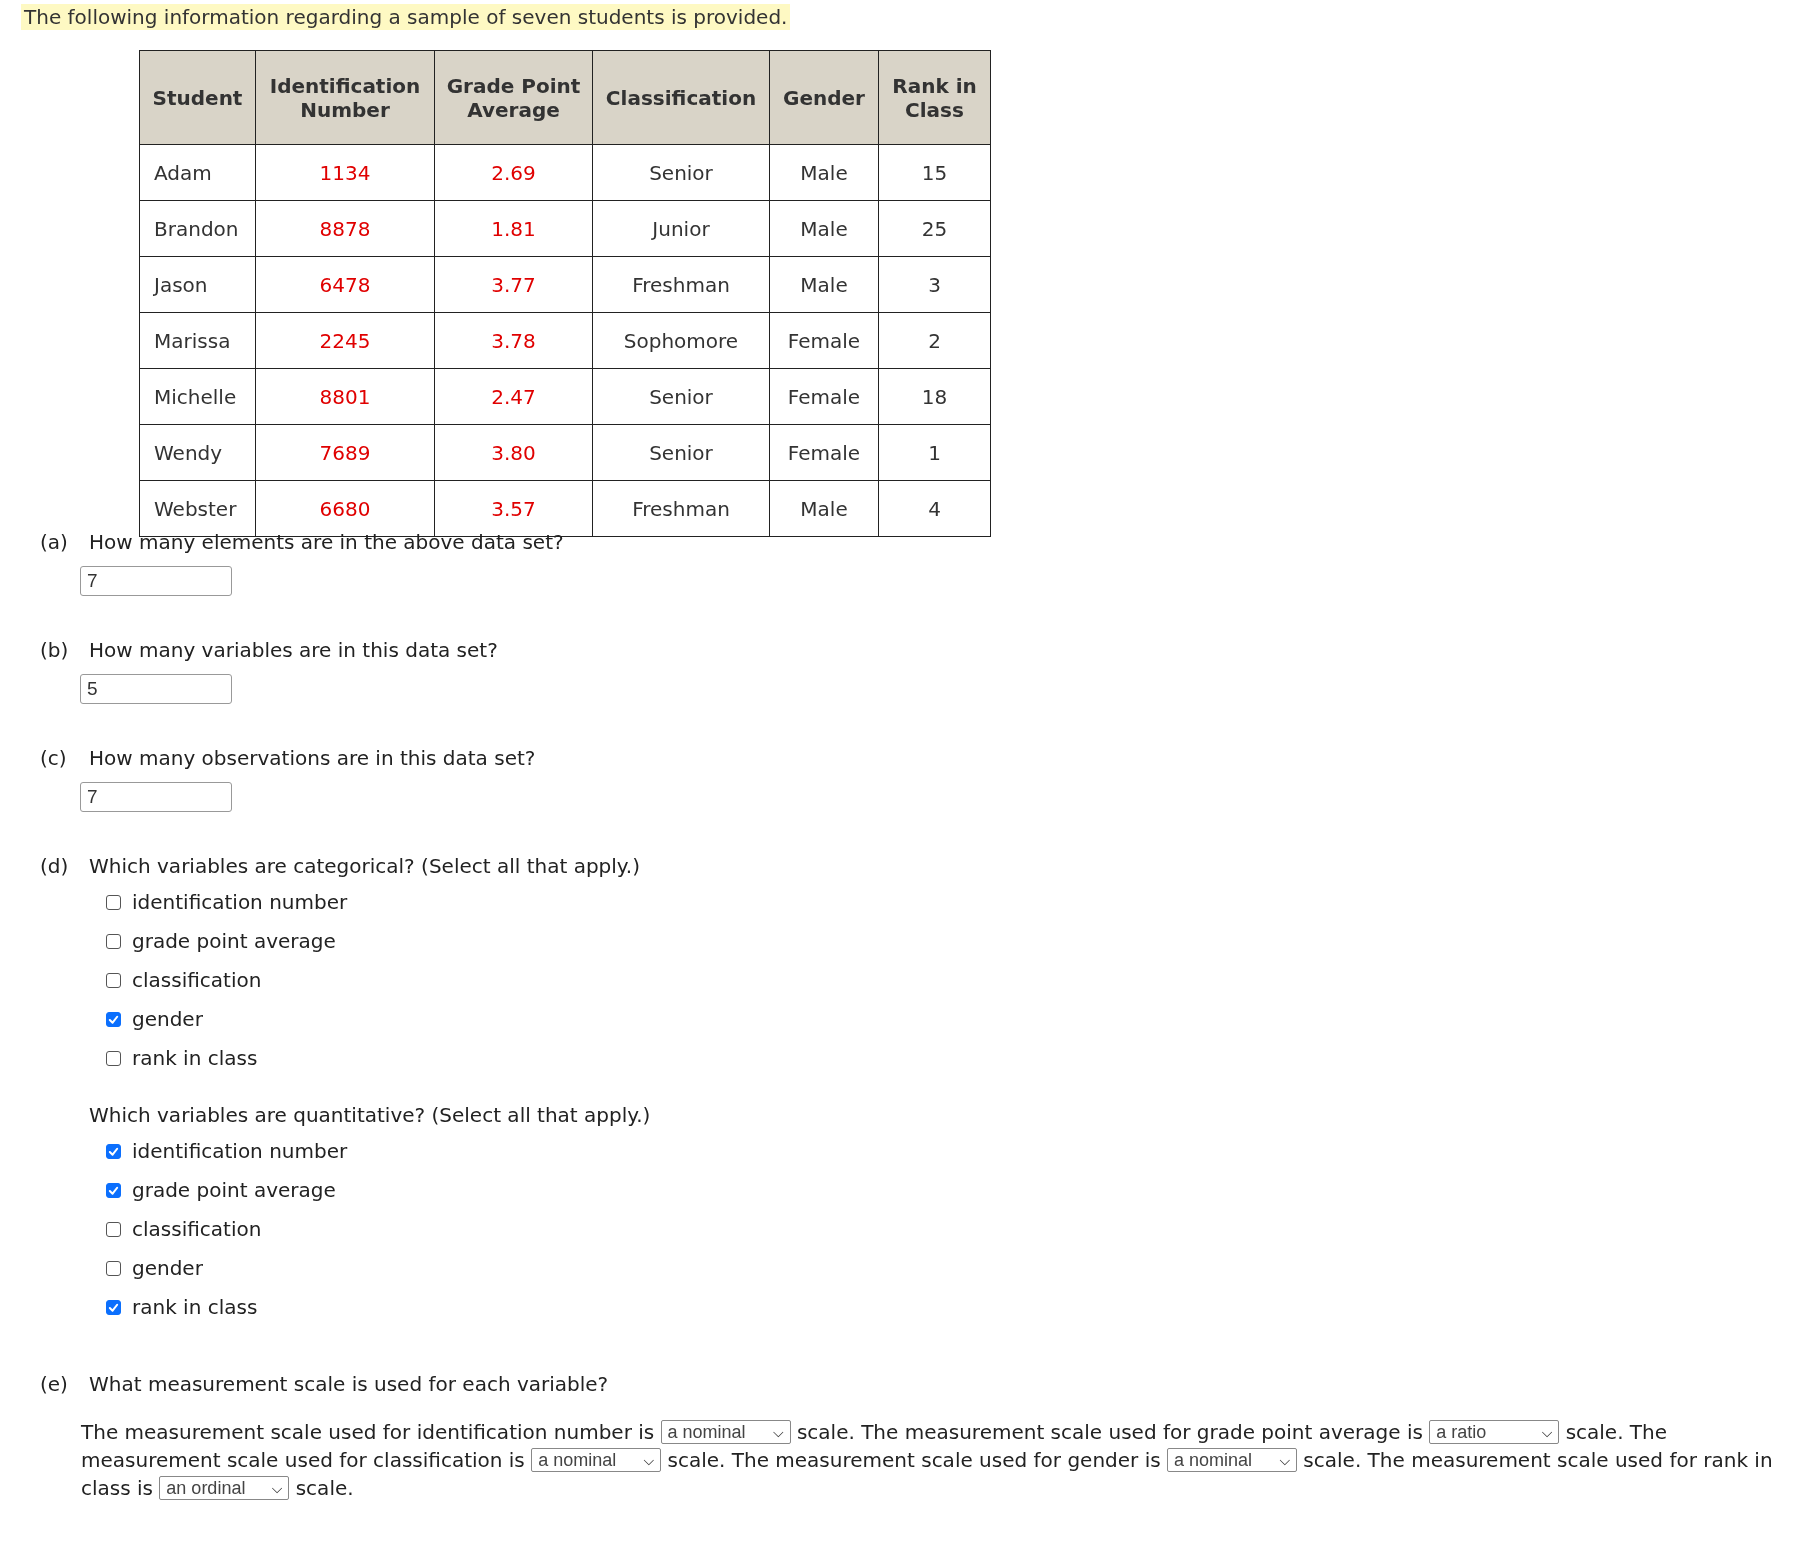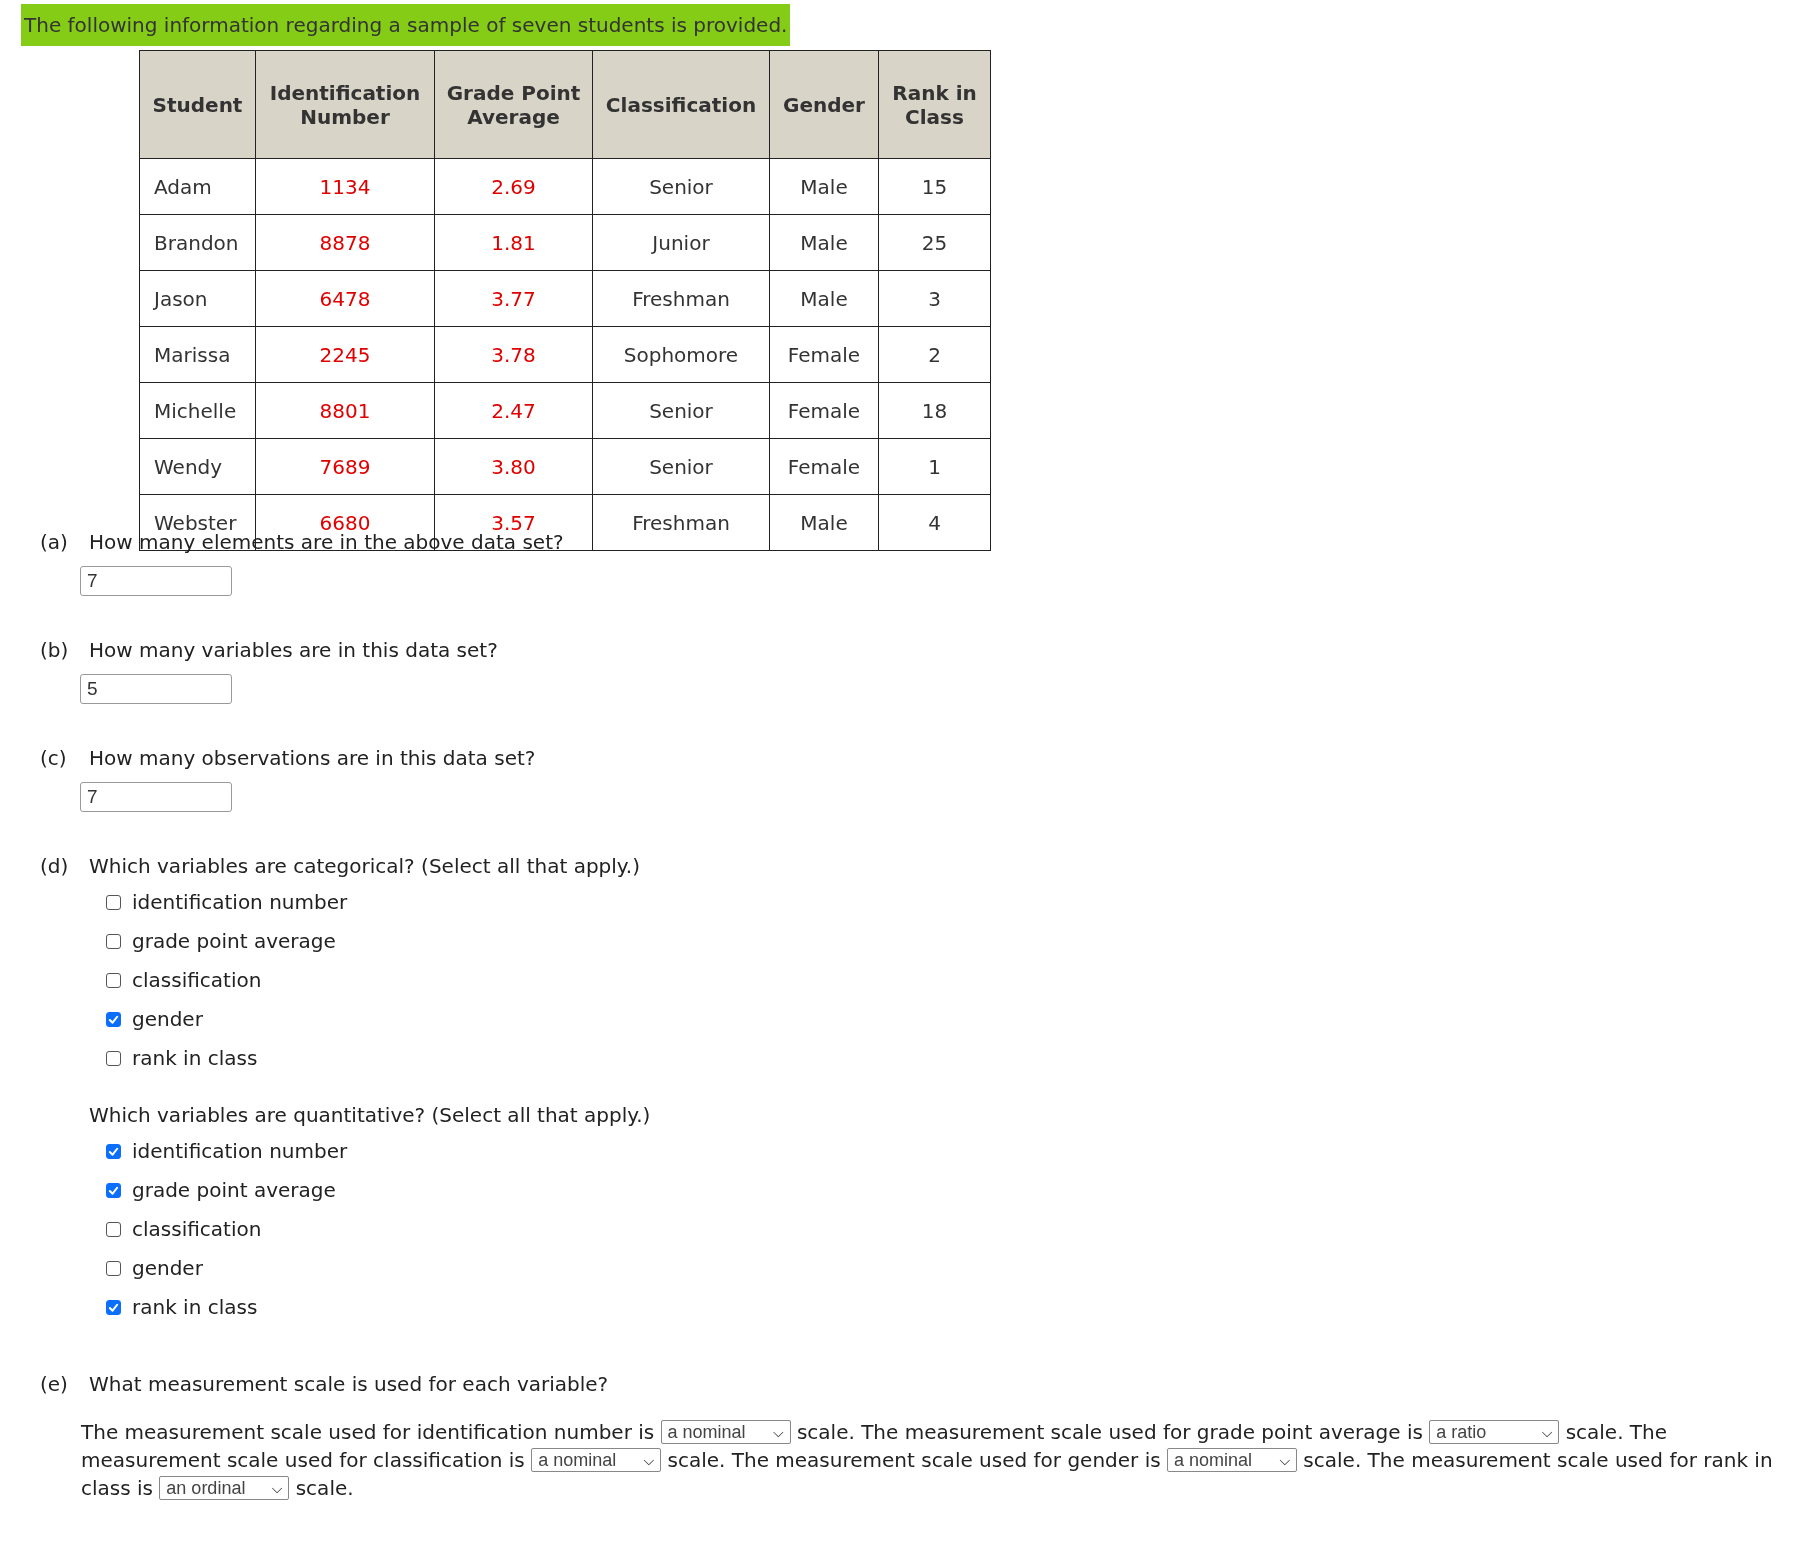--- a/index.html
+++ b/index.html
@@ -1,19 +1,19 @@
 <!DOCTYPE html>
 <html><head>
 <meta charset="utf-8">
 <style>
   html, body { margin:0; padding:0; background:#fff; }
   body { width:1818px; height:1568px; position:relative; font-family:"DejaVu Sans", sans-serif; color:#222; font-size:20px; overflow:hidden; }
-  .intro { position:absolute; left:21px; top:4px; background:#84cc16; padding:9px 3px; font-size:20px; color:#333; }
+  .intro { position:absolute; left:21px; top:4px; background:#fef9c3; padding:1px 3px; font-size:20px; color:#333; }
   table.data { position:absolute; left:139px; top:50px; border-collapse:collapse; font-size:20px; }
-  table.data th { background:#d9d4c8; border:1.5px solid #222; font-weight:bold; color:#333; padding:15px 10px; height:77px; line-height:24px; text-align:center; }
+  table.data th { background:#d9d4c8; border:1.5px solid #222; font-weight:bold; color:#333; padding:8px 10px; height:77px; line-height:24px; text-align:center; }
   table.data td { border:1.5px solid #222; height:53px; text-align:center; color:#333; }
   table.data td.name { text-align:left; padding-left:14px; }
   table.data td.red { color:#e00000;margin-top:24px; }
   .q { position:absolute; left:32px; font-size:20px; color:#222;margin-left:8px; }
   .q .lbl { display:inline-block; width:49px; }
   .ans { position:absolute; left:80px; width:152px; height:30px; border:1px solid #999; border-radius:3px; font-family:"Liberation Sans", sans-serif; font-size:19px; padding:0 0 0 6px; box-sizing:border-box; color:#333; line-height:28px; }
   .cbrow { position:absolute; left:106px; font-size:20px; color:#222; display:flex; align-items:center; }
   .cb { width:15px; height:15px; border:1.5px solid #555; border-radius:3px; margin-right:11px; box-sizing:border-box; display:inline-flex; align-items:center; justify-content:center; }
   .cb.on { background:#0b6ffd; border-color:#0b6ffd; }
   .cb.on svg { display:block; }

